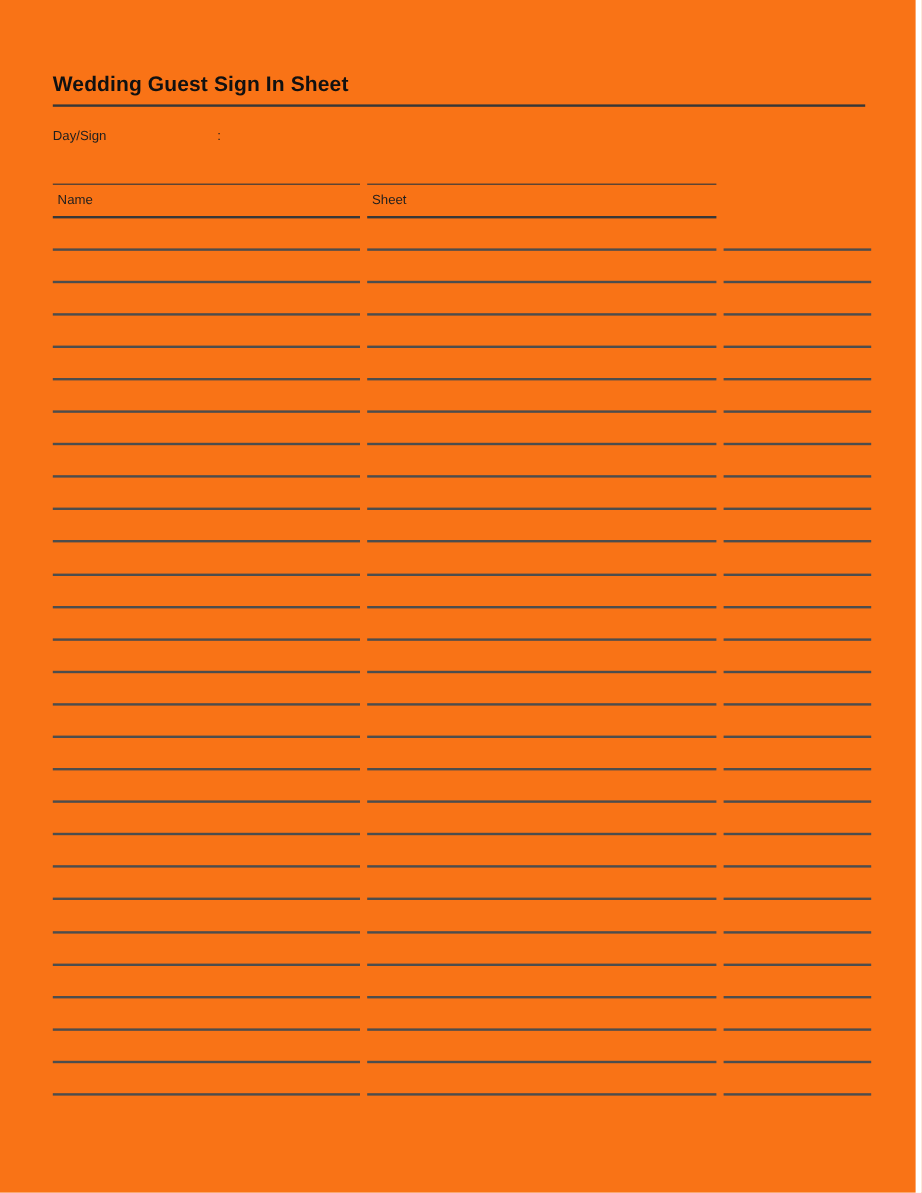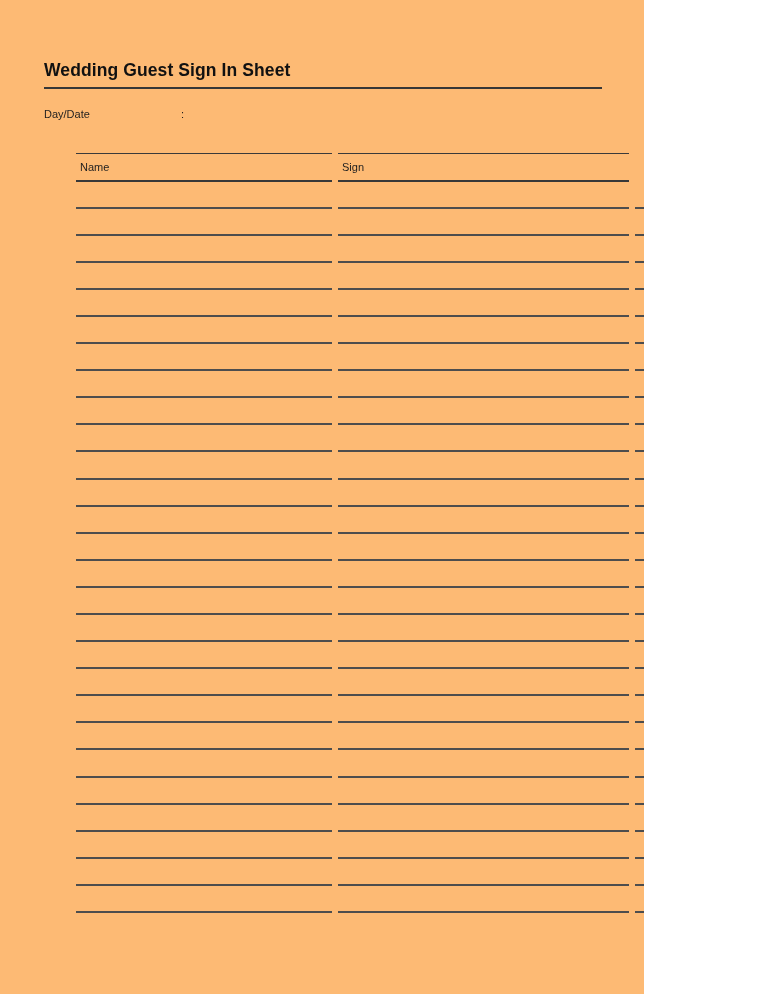--- a/index.html
+++ b/index.html
@@ -1,21 +1,21 @@
 <!DOCTYPE html>
 <html><head>
 <meta charset="utf-8">
 <style>
   * { margin: 0; padding: 0; box-sizing: border-box; }
   html, body { background: #ffffff; }
   .page {
     position: relative;
-    width: 644px;
+    width: 763px;
     height: 994px;
-    background: #fdba74;
+    background: #f97316;
     font-family: "Liberation Sans", "DejaVu Sans", sans-serif;
     color: #1f1f1f;
     overflow: hidden;
   }
   .content {
     padding: 58px 42px 0 44px; 
   }
   .doc-title {
     font-size: 17.5px;
     font-weight: 700;
@@ -42,21 +42,20 @@
     vertical-align: top;
   }
   .daydate-value {
     display: inline-block;
     vertical-align: top;
     min-width: 220px;
     height: 13px;
   }
   .table {
     margin-top: 31.5px;
-    margin-left: 32px;
   }
   .thead, .trow {
     display: grid;
     grid-template-columns: 256px 291px 123px;
     column-gap: 6px;
   }
   .hcell {
     height: 29px;
     border-top: 1.5px solid #3a3a3a;
     border-bottom: 2.5px solid #383838;
@@ -73,27 +72,27 @@
 </style>
 </head>
 <body>
 
 <div class="page">
   <div class="content">
 
     <div class="doc-title">Wedding Guest Sign In Sheet</div>
 
     <div class="daydate">
-      <span class="daydate-label">Day/Date</span><span class="daydate-sep">:</span><span class="daydate-value"></span>
+      <span class="daydate-label">Day/Sign</span><span class="daydate-sep">:</span><span class="daydate-value"></span>
     </div>
 
     <div class="table">
       <div class="thead">
         <div class="hcell">Name</div>
-        <div class="hcell">Sign</div>
+        <div class="hcell">Sheet</div>
       </div>
       <div>
           <div class="trow">
             <div class="tcell"></div>
             <div class="tcell"></div>
             <div class="tcell"></div>
           </div>
           <div class="trow">
             <div class="tcell"></div>
             <div class="tcell"></div>

